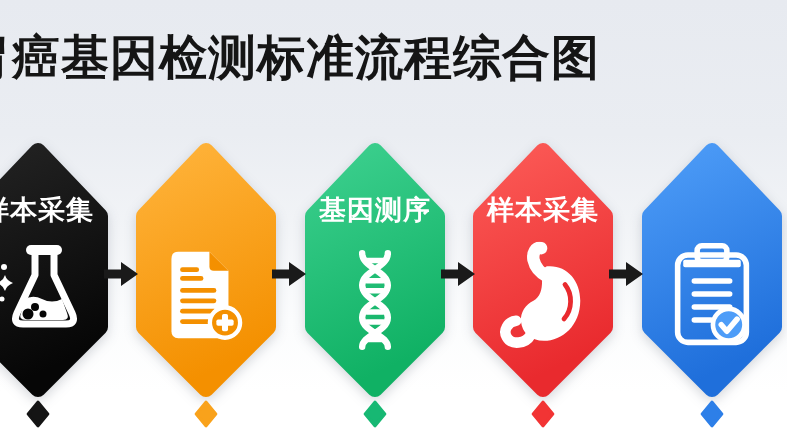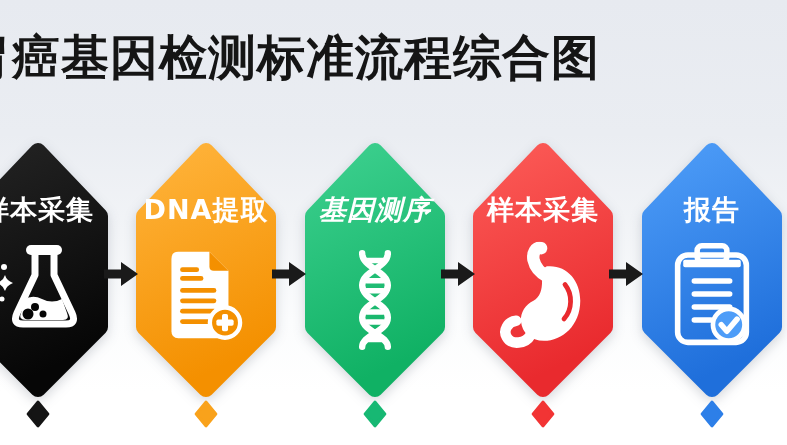--- a/index.html
+++ b/index.html
@@ -66,42 +66,41 @@
   <div class="step" style="left: 136px; --c1: #FFB43C; --c2: #F49000; --cd: #F9A21B;">
     <svg class="hex" viewBox="0 0 140 254">
       <defs>
           <linearGradient id="hg1" x1="0" y1="0" x2="0.25" y2="1">
         <stop offset="0" class="s1"></stop>
             <stop offset="1" class="s2"></stop>
       </linearGradient>
         </defs>
       <polygon points="70,8 132,73 132,184 70,246 8,184 8,73" fill="url(#hg1)" stroke="url(#hg1)" stroke-width="16" stroke-linejoin="round"></polygon>
     </svg>
-    <div class="step-label">DNA提取</div>
     <div class="icon">
       <svg width="76" height="90" viewBox="0 0 88 104">
         <path d="M4,10 Q4,2 12,2 H48 L70,24 V94 Q70,102 62,102 H12 Q4,102 4,94 Z" fill="#fff"></path>
         <path d="M48,2 L70,24 H53 Q48,24 48,19 Z" fill="var(--c2)"></path>
         <rect x="14" y="20" width="22" height="5.5" rx="2.7" fill="var(--c2)"></rect>
         <rect x="14" y="30" width="27" height="5.5" rx="2.7" fill="var(--c2)"></rect>
         <rect x="14" y="44" width="42" height="5.5" rx="2.7" fill="var(--c2)"></rect>
         <rect x="14" y="56" width="42" height="5.5" rx="2.7" fill="var(--c2)"></rect>
         <rect x="14" y="68" width="42" height="5.5" rx="2.7" fill="var(--c2)"></rect>
         <rect x="14" y="80" width="42" height="5.5" rx="2.7" fill="var(--c2)"></rect>
         <circle cx="66" cy="84" r="17.5" fill="var(--c2)" stroke="#fff" stroke-width="5"></circle>
         <rect x="62.5" y="74" width="7" height="20" rx="2" fill="#fff"></rect>
         <rect x="56" y="80.5" width="20" height="7" rx="2" fill="#fff"></rect>
       </svg>
     </div>
     <svg class="diamond" viewBox="0 0 22 26">
       <path d="M11,2 L20,13 L11,24 L2,13 Z"></path>
     </svg>
   </div>
 
-  <div class="step" style="left: 305px; font-style: italic; --c1: #3DD08F; --c2: #10B164; --cd: #17B873;">
+  <div class="step" style="left: 305px; --c1: #3DD08F; --c2: #10B164; --cd: #17B873;">
     <svg class="hex" viewBox="0 0 140 254">
       <defs>
           <linearGradient id="hg2" x1="0" y1="0" x2="0.25" y2="1">
         <stop offset="0" class="s1"></stop>
             <stop offset="1" class="s2"></stop>
       </linearGradient>
         </defs>
       <polygon points="70,8 132,73 132,184 70,246 8,184 8,73" fill="url(#hg2)" stroke="url(#hg2)" stroke-width="16" stroke-linejoin="round"></polygon>
     </svg>
     <div class="step-label">基因测序</div>
@@ -151,21 +150,20 @@
   <div class="step" style="left: 642px; --c1: #4E9DF8; --c2: #1F6FDB; --cd: #2D7FE8;">
     <svg class="hex" viewBox="0 0 140 254">
       <defs>
           <linearGradient id="hg4" x1="0" y1="0" x2="0.25" y2="1">
         <stop offset="0" class="s1"></stop>
             <stop offset="1" class="s2"></stop>
       </linearGradient>
         </defs>
       <polygon points="70,8 132,73 132,184 70,246 8,184 8,73" fill="url(#hg4)" stroke="url(#hg4)" stroke-width="16" stroke-linejoin="round"></polygon>
     </svg>
-    <div class="step-label">报告</div>
     <div class="icon">
       <svg width="78" height="104" viewBox="0 0 84 112">
         <rect x="5" y="13" width="74" height="94" rx="11" fill="none" stroke="#fff" stroke-width="6"></rect>
         <rect x="26" y="3" width="32" height="17" rx="5" fill="none" stroke="#fff" stroke-width="6"></rect>
         <rect x="11" y="18" width="62" height="8" rx="2" fill="#fff"></rect>
         <rect x="20" y="38" width="44" height="6" rx="3" fill="#fff"></rect>
         <rect x="20" y="52" width="44" height="6" rx="3" fill="#fff"></rect>
         <rect x="20" y="66" width="44" height="6" rx="3" fill="#fff"></rect>
         <rect x="20" y="80" width="24" height="6" rx="3" fill="#fff"></rect>
         <circle cx="60" cy="88" r="17" fill="var(--c1)" stroke="#fff" stroke-width="5"></circle>

